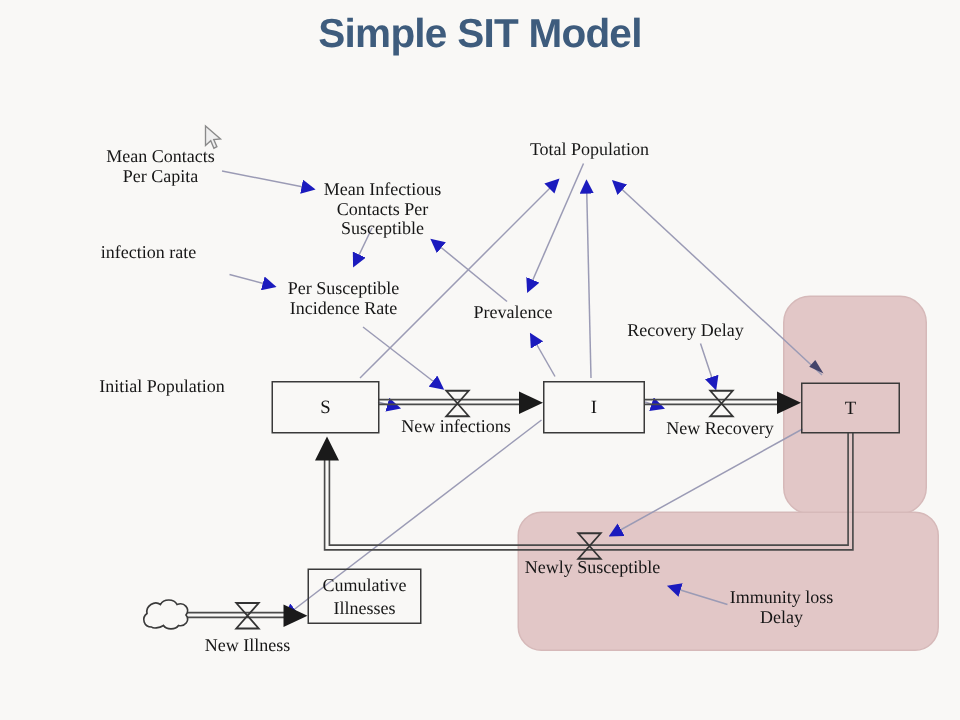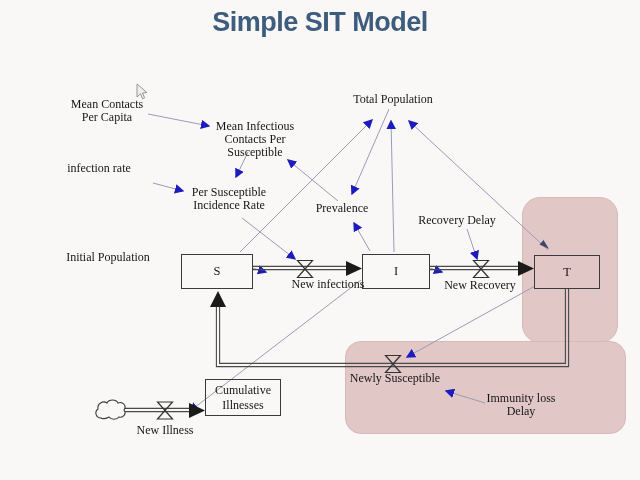--- a/index.html
+++ b/index.html
@@ -154,21 +154,21 @@
   </div>
   <div class="vlabel" style="left:342px;top:202px;">
     <span>Prevalence</span>
   </div>
   <div class="vlabel" style="left:457px;top:214px;">
     <span>Recovery Delay</span>
   </div>
   <div class="vlabel" style="left:108px;top:251px;">
     <span>Initial Population</span>
   </div>
-  <div class="vlabel" style="left:304px;top:278px;margin-left:24px;">
+  <div class="vlabel" style="left:304px;top:278px;">
     <span>New infections</span>
   </div>
   <div class="vlabel" style="left:480px;top:279px;">
     <span>New Recovery</span>
   </div>
   <div class="vlabel" style="left:395px;top:372px;">
     <span>Newly Susceptible</span>
   </div>
   <div class="vlabel" style="left:521px;top:392px;">
     <span>Immunity loss</span>

